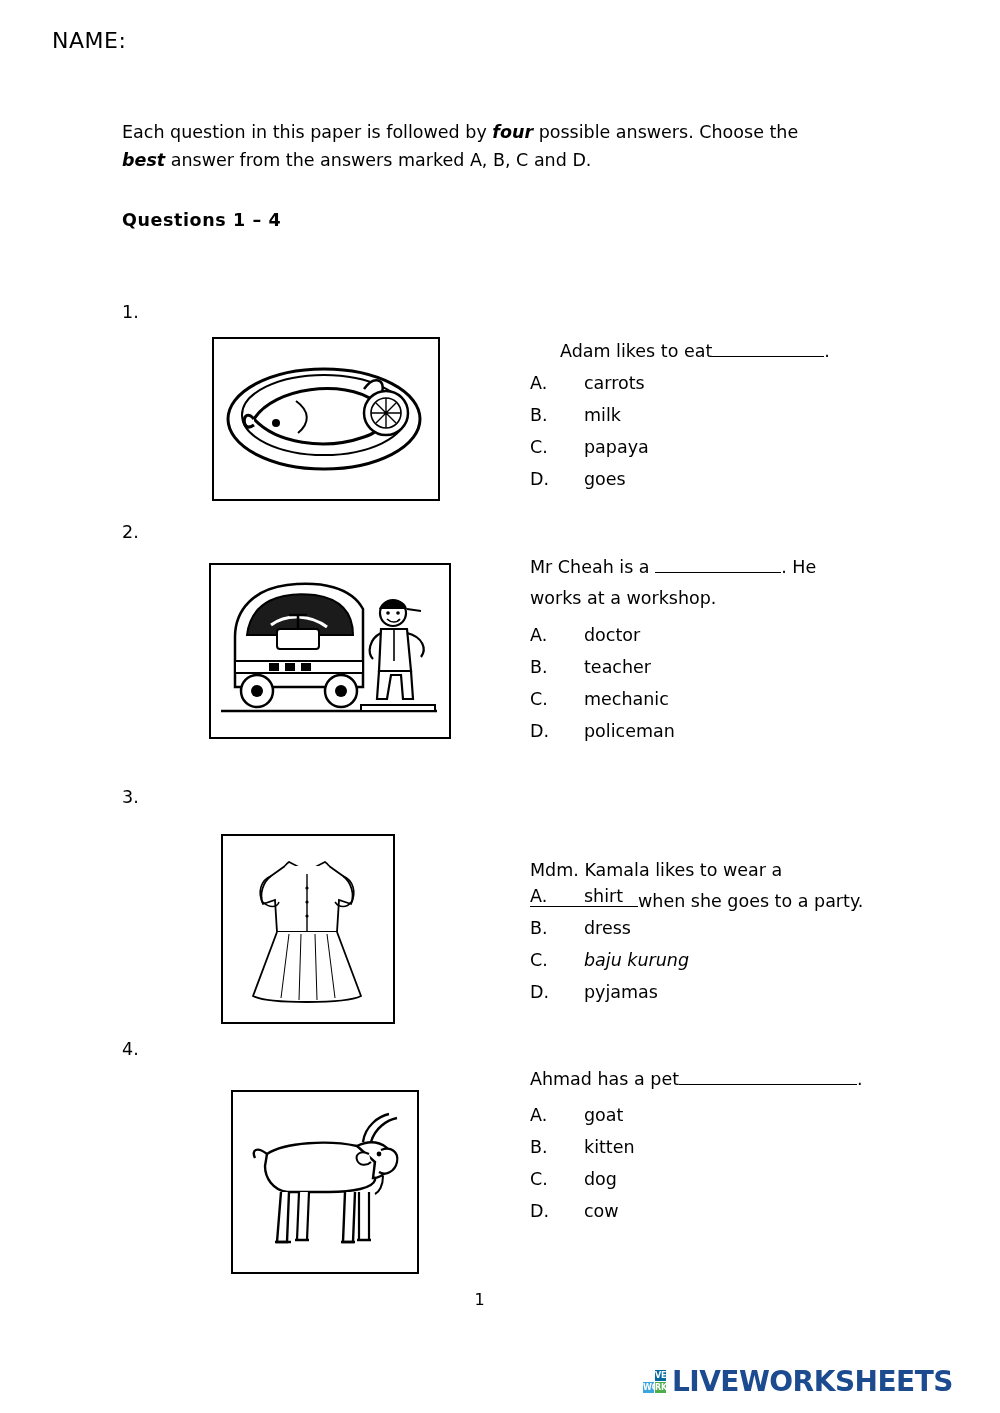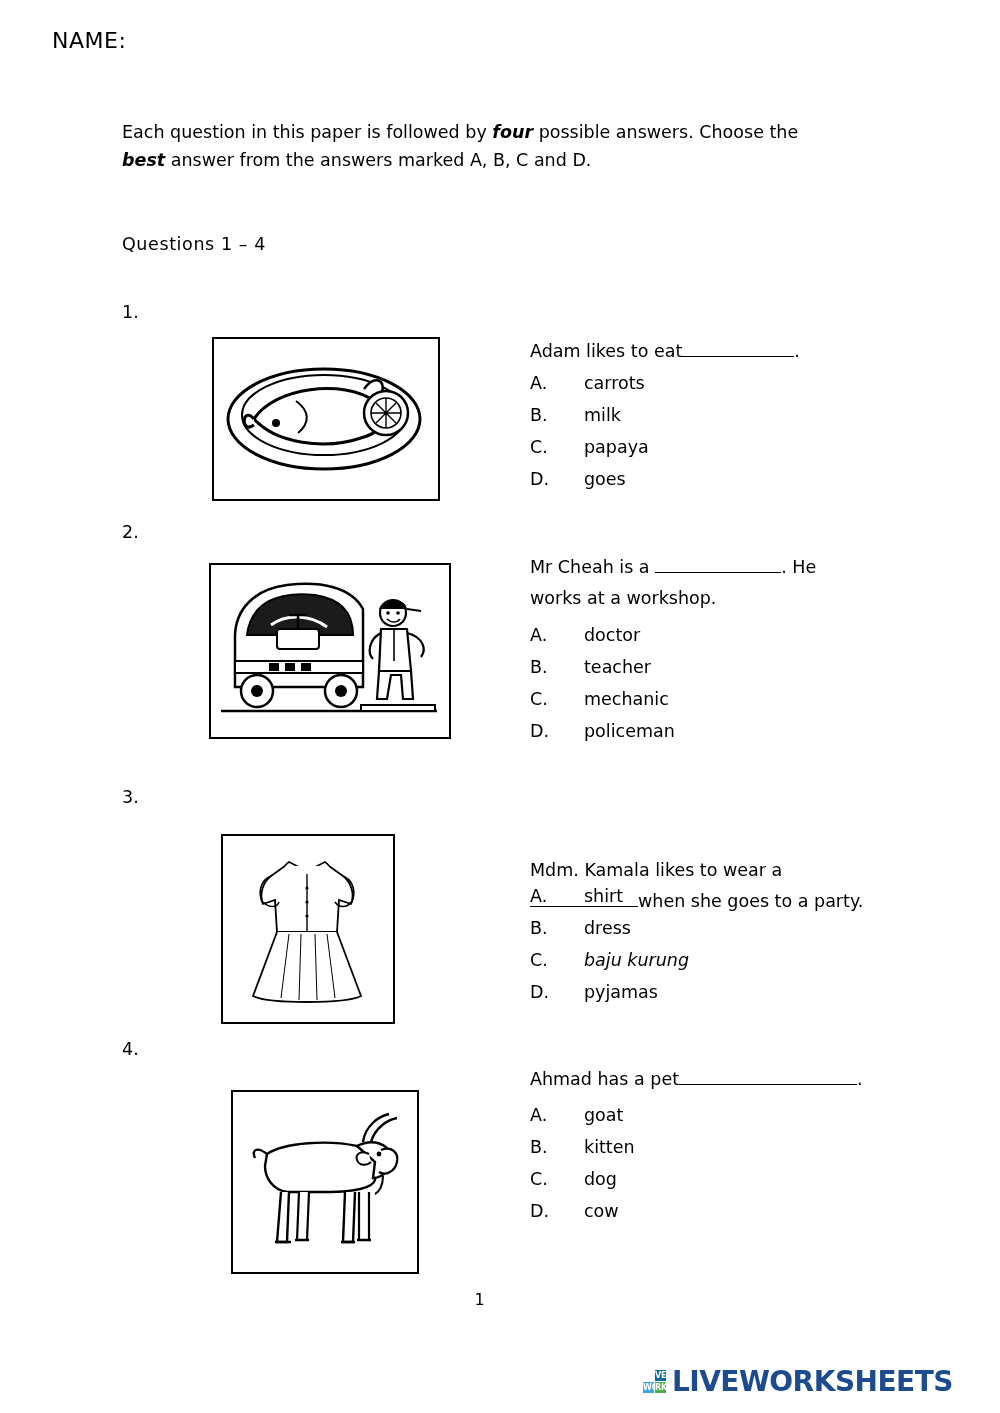--- a/index.html
+++ b/index.html
@@ -32,23 +32,22 @@
     width: 740px;
     font-size: 17.5px;
     line-height: 28px;
   }
   .intro b { font-weight: bold; font-style: italic; }
   .qheading {
     position: absolute;
     left: 122px;
     top: 210px;
     font-size: 17.5px;
-    font-weight: normal;
+    font-weight: bold;
     letter-spacing: 0.6px;
-    margin-top: 24px;
   }
   .qsub {
     position: absolute;
     left: 122px;
     top: 242px;
     font-size: 17.5px;
   }
   .qsub i { font-weight: bold; font-style: italic; }
 
   .qnum {
@@ -150,21 +149,21 @@
       <path d="M40 80 C 28 66, 26 96, 40 86" fill="#fff" stroke="#000" stroke-width="3"></path>
       <path d="M150 50 C 160 36, 172 40, 168 54" fill="#fff" stroke="#000" stroke-width="2.5"></path>
       <circle cx="62" cy="84" r="4" fill="#000"></circle>
       <path d="M82 62 C 96 72, 96 84, 84 94" fill="none" stroke="#000" stroke-width="2"></path>
       <circle cx="172" cy="74" r="22" fill="#fff" stroke="#000" stroke-width="2.5"></circle>
       <circle cx="172" cy="74" r="15" fill="none" stroke="#000" stroke-width="1.6"></circle>
       <path d="M172 59 L172 89 M157 74 L187 74 M162 64 L182 84 M182 64 L162 84" stroke="#000" stroke-width="1.4"></path>
     </svg>
   </div>
 
-  <div class="qtext" style="left:530px; top:336px;">
+  <div class="qtext" style="left:560px; top:336px;">
     <span>Adam likes to eat</span><span class="blank" style="width:112px;"></span><span>.</span>
   </div>
 
   <div class="opts" style="left:530px; top:367px;">
     <div class="opt">
       <span class="letter">A.</span>
       <span class="word">carrots</span>
     </div>
     <div class="opt">
       <span class="letter">B.</span>

